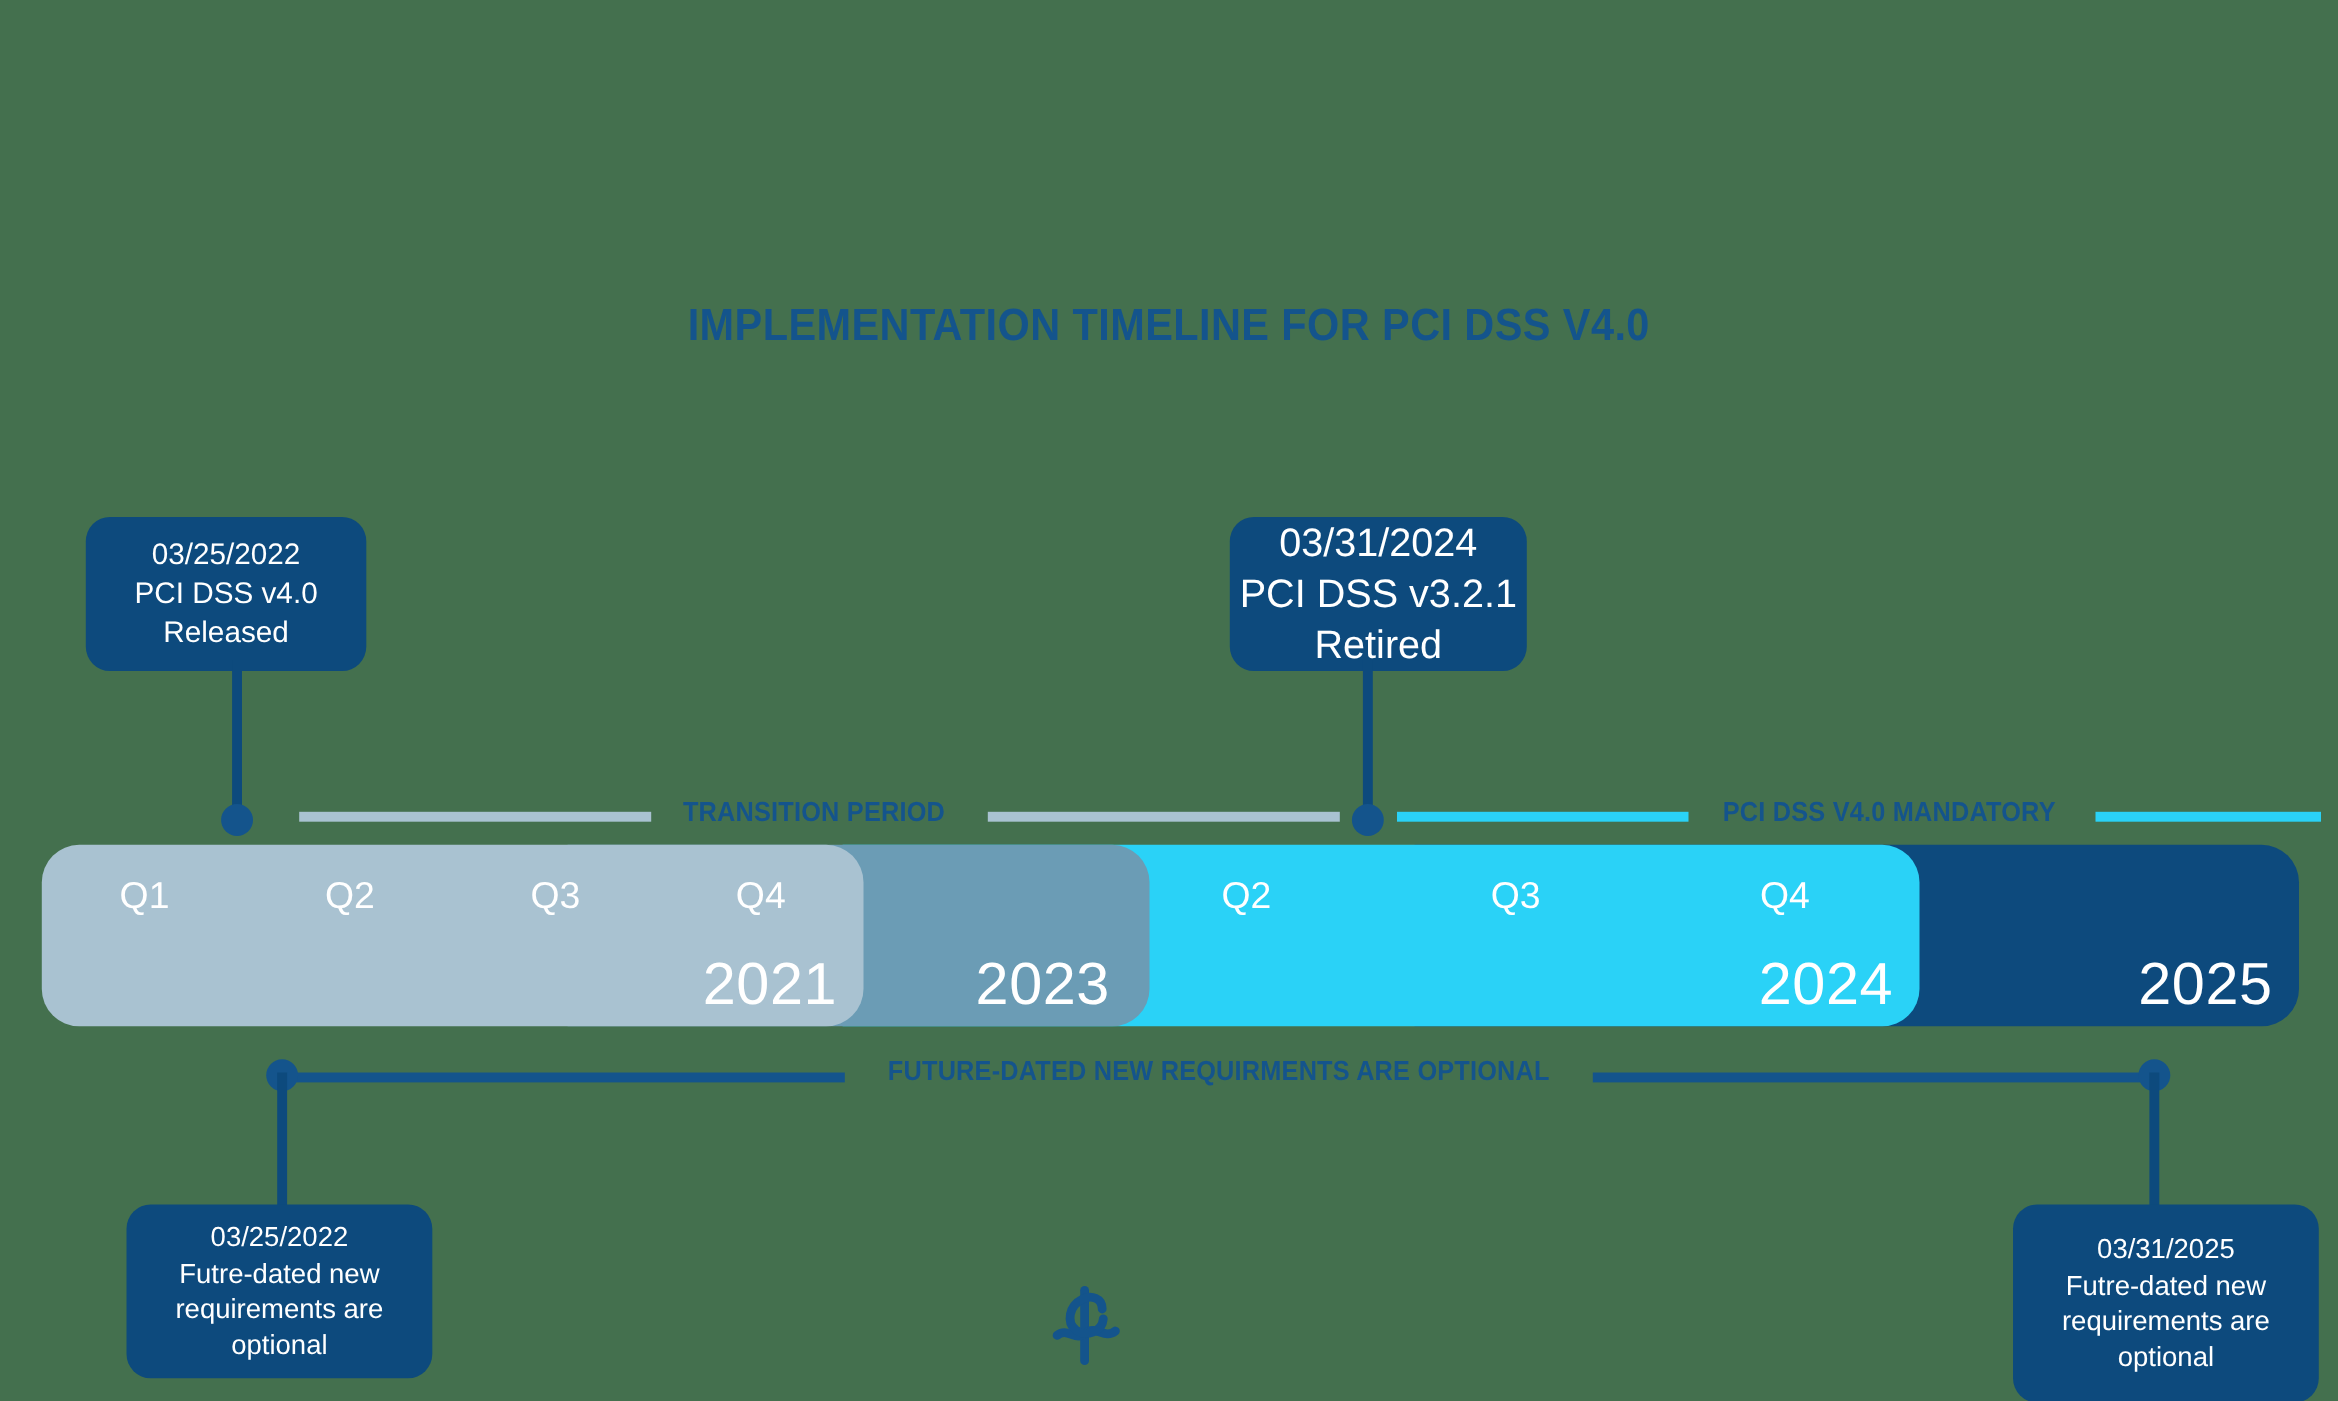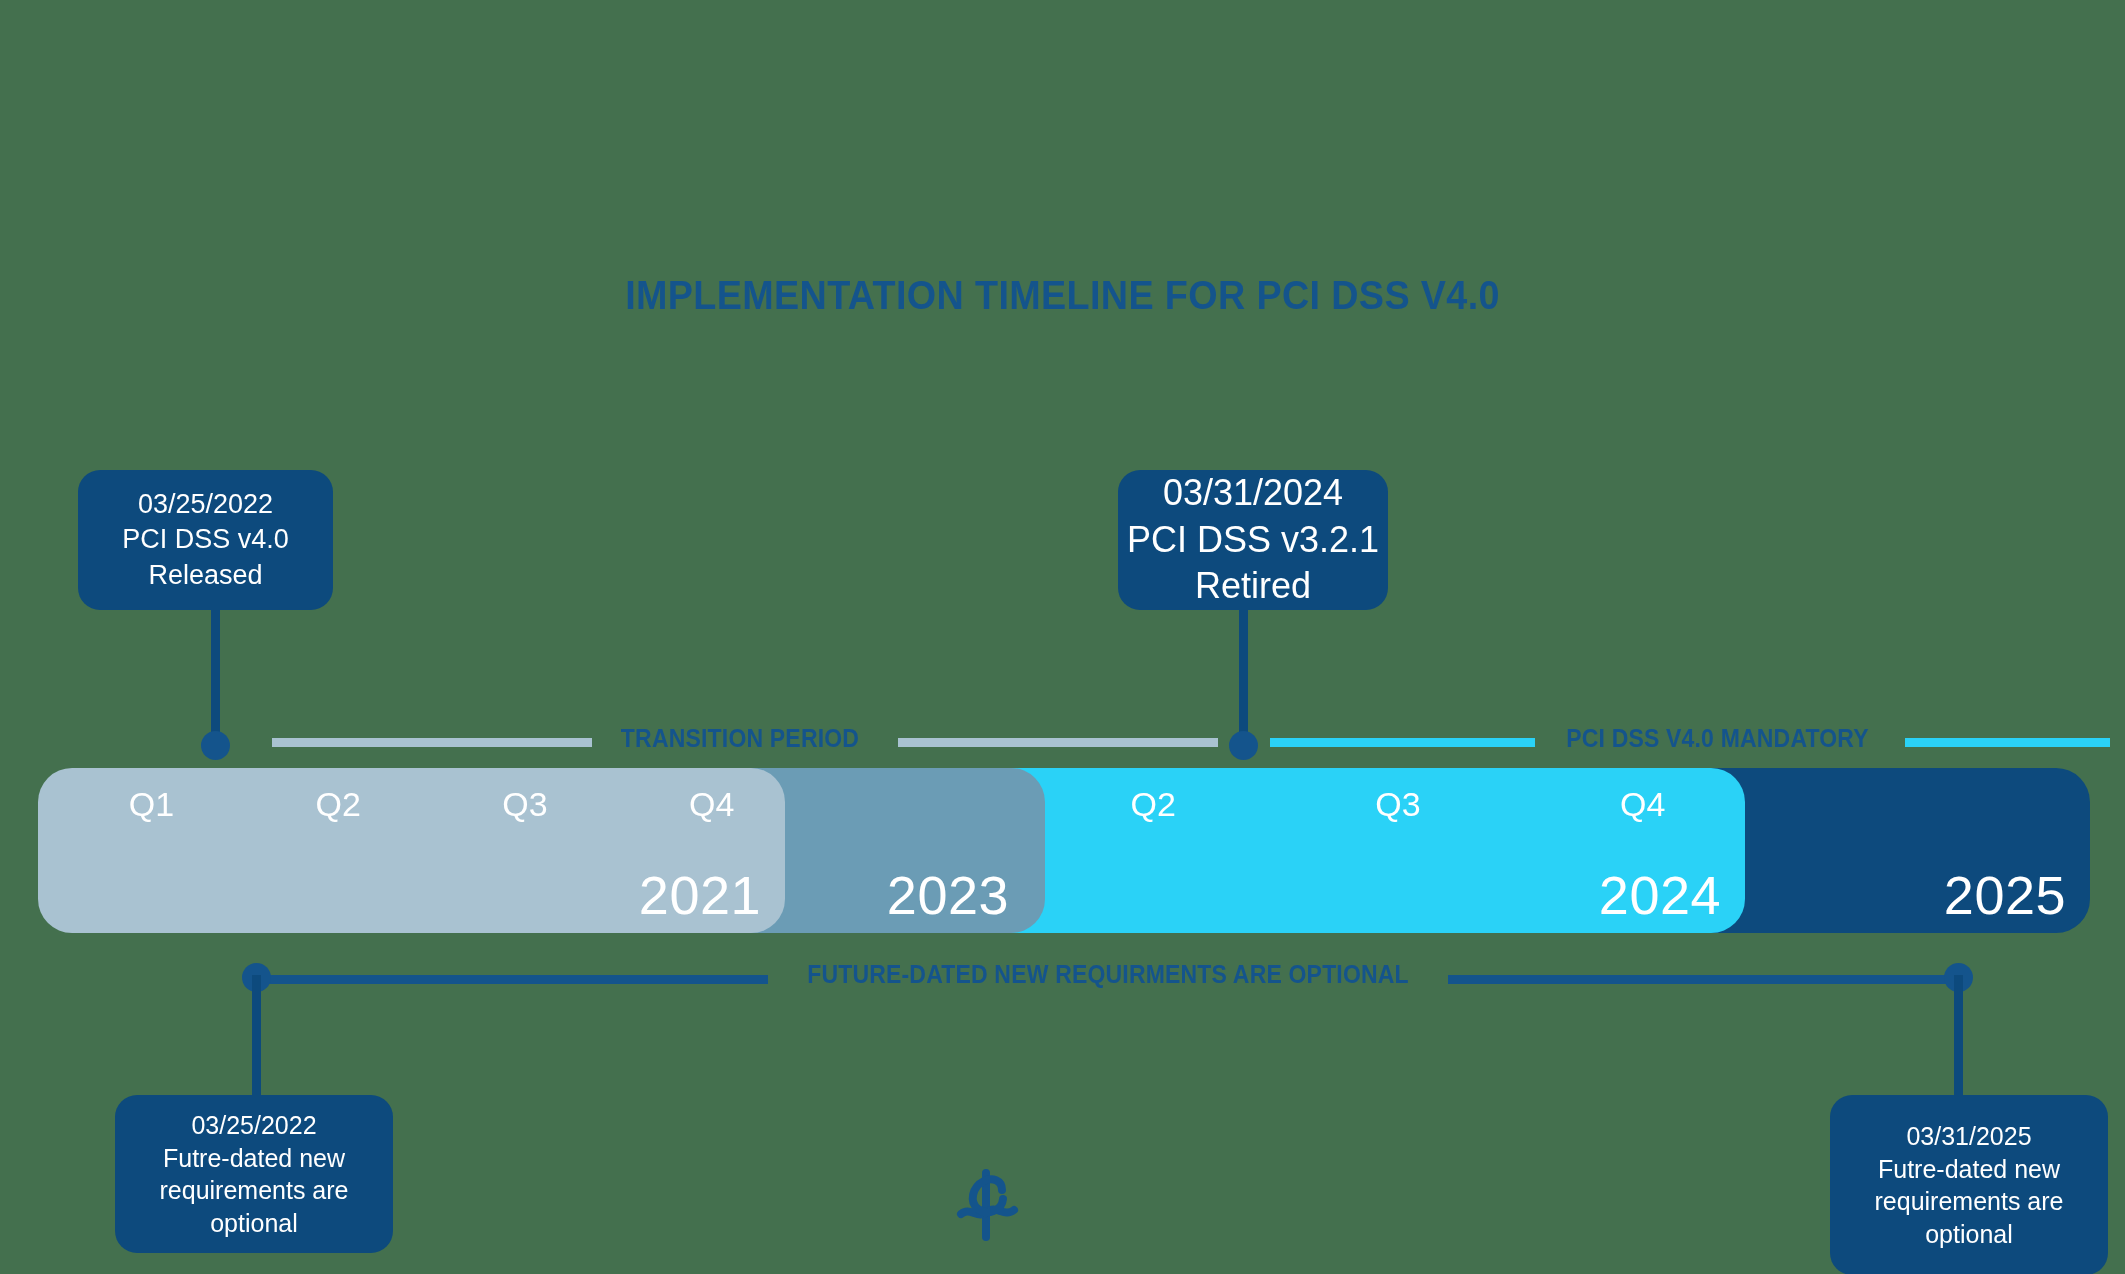--- a/index.html
+++ b/index.html
@@ -130,25 +130,24 @@
     position: absolute;
     bottom: 7px;
     right: 24px;
     color: #ffffff;
     font-size: 54px;
     font-weight: 400;
     letter-spacing: 0.5px;
   }
   .quarters {
     position: absolute;
-    top: 17px;
+    top: 27px;
     left: 0;
     width: 100%;
     display: flex;
-    margin-left: 20px;
   }
   .quarters span {
     flex: 1;
     text-align: center;
     color: #ffffff;
     font-size: 34px;
     font-weight: 400;
   }
 
   #seg-2025 { left: 1248px; width: 804px; background: #0d4a7d;

